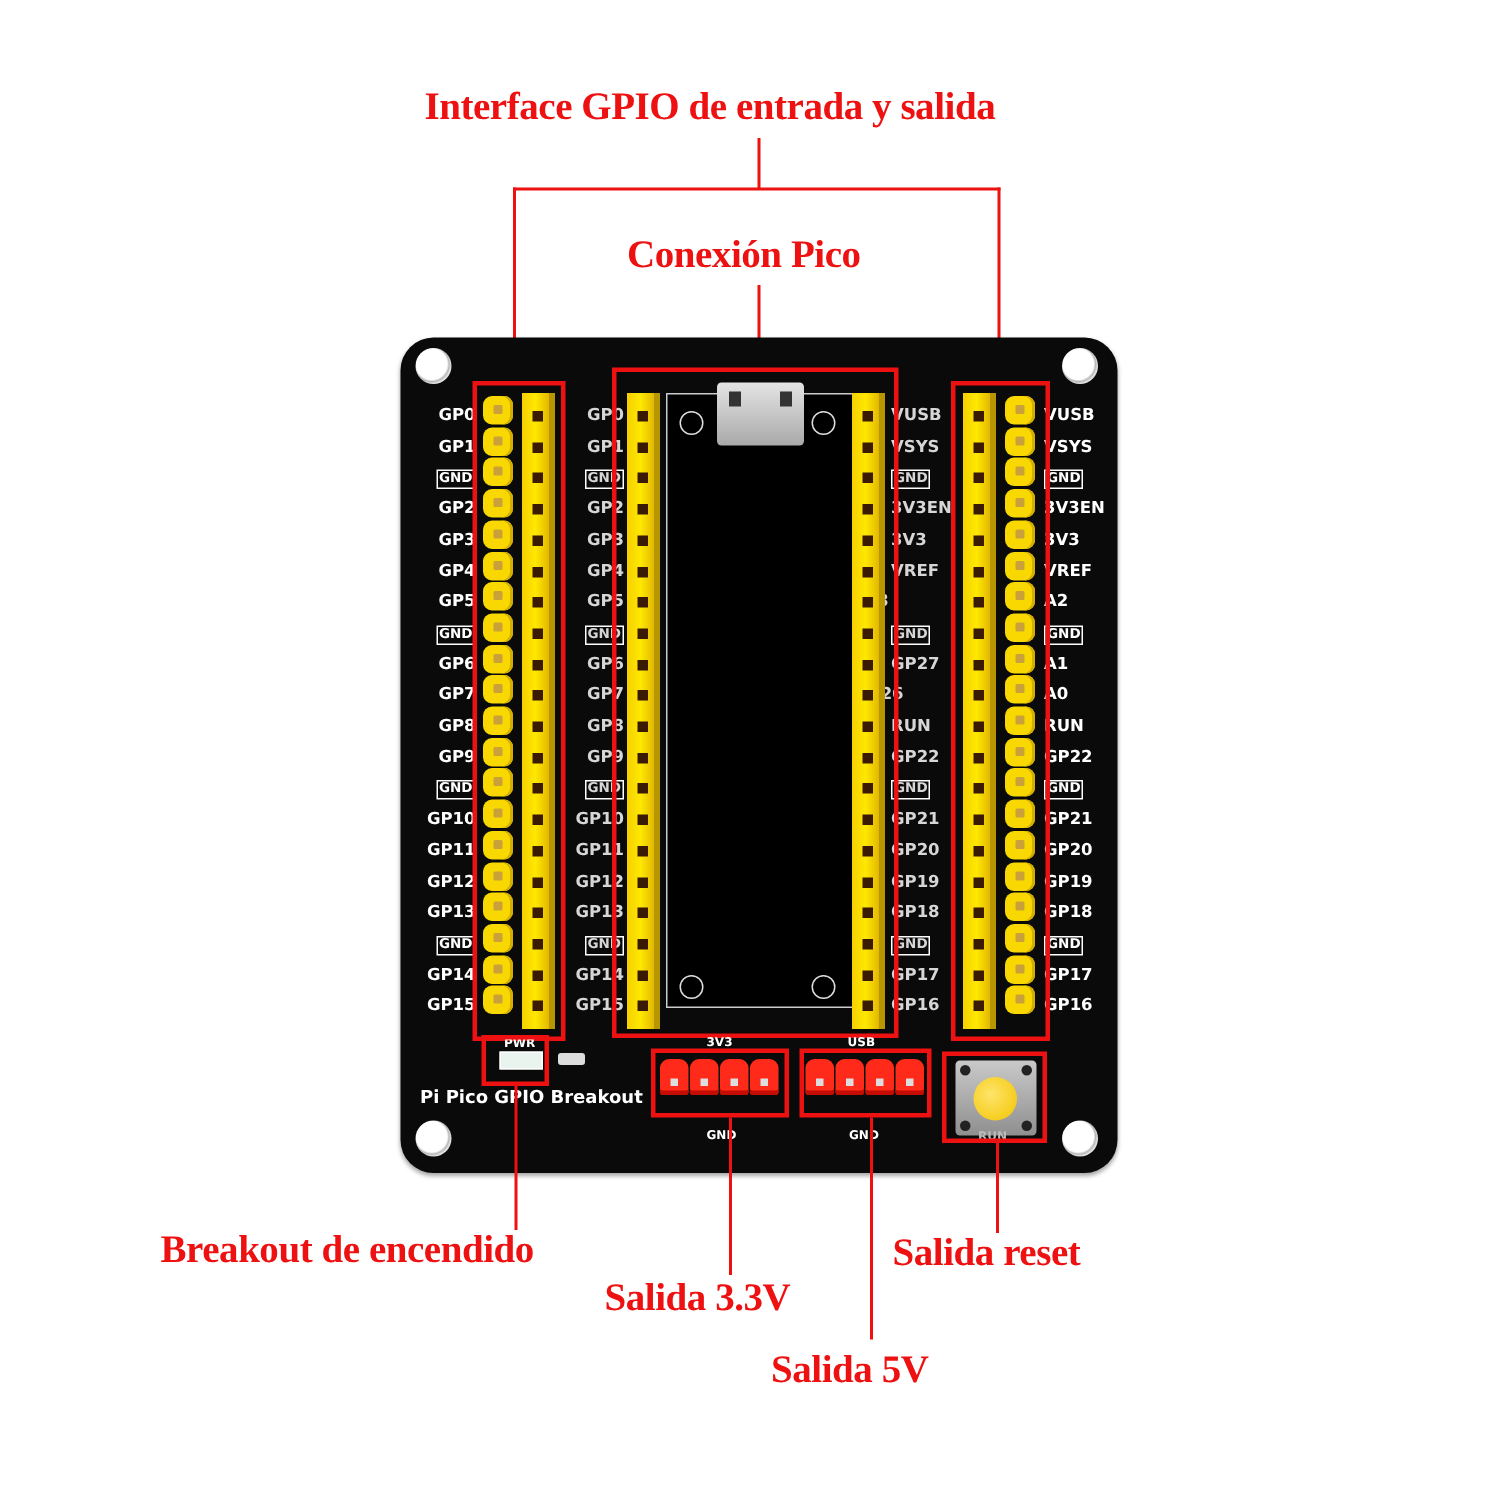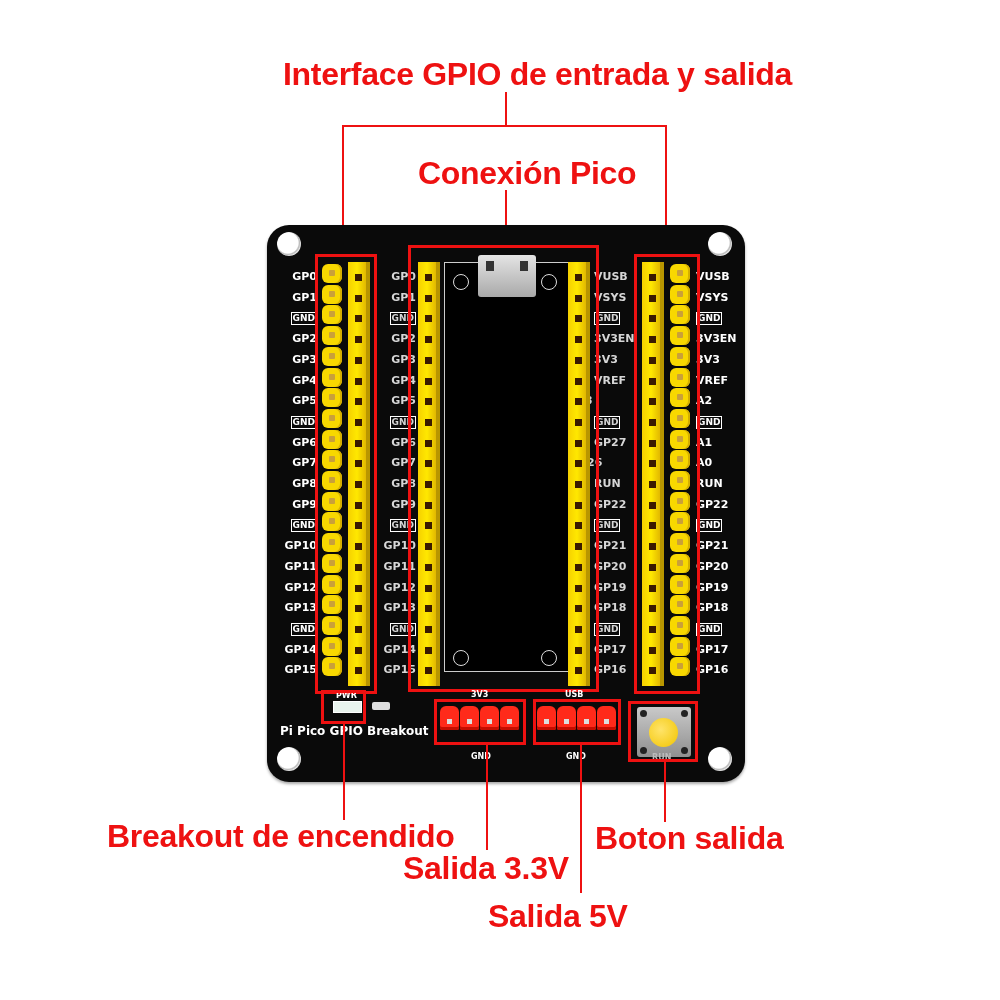--- a/index.html
+++ b/index.html
@@ -1,17 +1,17 @@
 <!DOCTYPE html>
 <html><head>
 <meta charset="utf-8">
 <style>
   html, body { margin: 0; padding: 0; background: #ffffff; }
   body { width: 1000px; height: 1000px; position: relative; overflow: hidden; font-family: "Liberation Sans", sans-serif; }
-  .callout { position: absolute; color: #ee1111; font-family: Liberation Sans, sans-serif; font-weight: bold; font-size: 32px; white-space: nowrap; letter-spacing: -0.3px; }
+  .callout { position: absolute; color: #ee1111; font-family: Liberation Serif, serif; font-weight: bold; font-size: 26px; white-space: nowrap; letter-spacing: -0.3px; }
   .line { position: absolute; background: #ee1111; }
   .board { position: absolute; left: 267px; top: 225px; width: 478px; height: 557px; background: #0a0a0a; border-radius: 22px; box-shadow: 0 2px 3px rgba(0,0,0,0.35); }
   .hole { position: absolute; width: 24px; height: 24px; border-radius: 50%; background: radial-gradient(circle at 45% 45%, #ffffff 0 55%, #b8b8b8 62%, #e6e6e6 70%, #8c8c8c 100%); }
   .redbox { position: absolute; border: 3px solid #ee1111; box-sizing: border-box; }
   .pinlbl { position: absolute; color: #ffffff; font-size: 11px; font-weight: bold; font-family: "DejaVu Sans", sans-serif; height: 20.7px; line-height: 20.7px; white-space: nowrap; }
   .pinlbl.dim { color: #d6d6d6; }
   .pinlbl.gnd span { border: 1.5px solid #fff; padding: 0 1px; font-size: 9px; line-height: 11px; display: inline-block; }
   .female { position: absolute; width: 22px; background: linear-gradient(90deg, #f5d000 0%, #ffe800 50%, #e2b800 100%); border-right: 4px solid #b89600; box-sizing: border-box; }
   .female .sq { position: absolute; left: 7px; width: 7px; height: 7px; background: #3a1a00; }
   .male { position: absolute; width: 20px; }
@@ -320,14 +320,14 @@
 <div class="silk" style="left:652px; top:753px; font-size:8px; color:#bbb;">RUN</div>
 <div class="redbox" style="left:628px; top:701px; width:70px; height:61px;"></div>
 
 <div class="line" style="left:343px; top:724px; width:2px; height:96px;"></div>
 <div class="line" style="left:486px; top:745px; width:2px; height:105px;"></div>
 <div class="line" style="left:580px; top:745px; width:2px; height:148px;"></div>
 <div class="line" style="left:664px; top:762px; width:2px; height:60px;"></div>
 
 <div class="callout" style="left:107px; top:818px;">Breakout de encendido</div>
 <div class="callout" style="left:403px; top:850px;">Salida 3.3V</div>
-<div class="callout" style="left:488px; top:898px;">Salida 5V</div>
-<div class="callout" style="left:595px; top:820px;">Boton salida</div>
+<div class="callout" style="left:514px; top:898px;">Salida 5V</div>
+<div class="callout" style="left:595px; top:820px;">Salida reset</div>
 
 </body></html>

